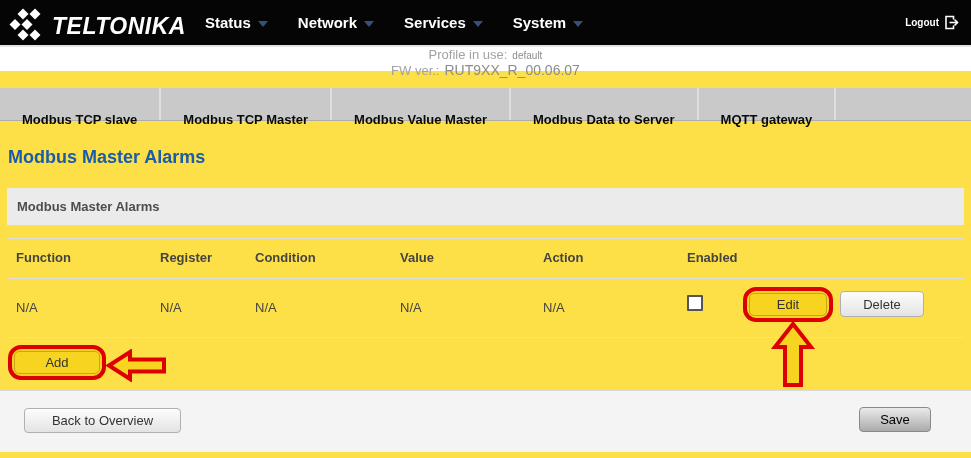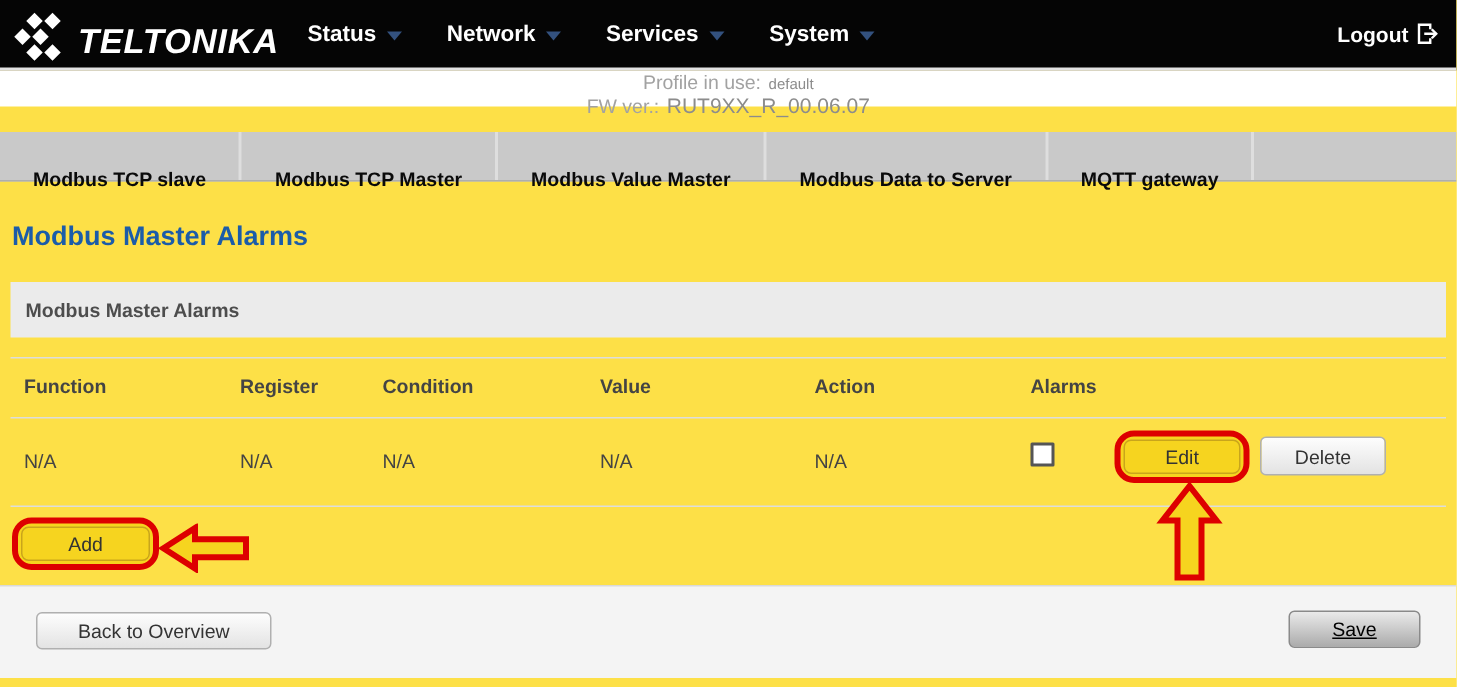--- a/index.html
+++ b/index.html
@@ -14,21 +14,21 @@
   .brand-text { color:#fff; font-size:23px; font-weight:bold; font-style:italic;
                 letter-spacing:.5px; margin-left:4px; }
   .nav-menu { position:absolute; left:205px; top:0; height:45px;
               display:flex; align-items:center; gap:30px; }
   .nav-item { display:flex; align-items:center; color:#fff; font-size:15px;
               font-weight:bold; cursor:pointer; }
   .caret { width:0; height:0; margin-left:7px; margin-top:3px;
            border-left:5px solid transparent; border-right:5px solid transparent;
            border-top:6px solid #33517e; }
   .logout { position:absolute; right:12px; top:0; height:45px; display:flex;
-            align-items:center; color:#fff; font-size:14px; font-weight:bold; cursor:pointer; }
+            align-items:center; color:#fff; font-size:10px; font-weight:bold; cursor:pointer; }
   .logout svg { margin-left:5px; }
 
   
   .statusbar { position:absolute; left:0; top:47px; width:971px; height:24px;
                background:#fff; display:flex; align-items:center;
                justify-content:space-between; padding:0 22px;flex-direction:column; }
   .profile-label, .fw-label { color:#a2a2a2; font-size:13px; }
   .profile-value { color:#8c8c8c; font-size:10px; margin-left:5px; }
   .fw-value { color:#8c8c8c; font-size:14px; margin-left:5px; }
   .statusbar .left, .statusbar .right { display:flex; align-items:baseline; }
@@ -65,23 +65,23 @@
   .edit-wrap { left:743px; top:287px; }
   .edit-btn { width:78px; height:23px; }
   .add-wrap { left:8px; top:345px; }
   .add-btn { width:86px; height:23px; }
 
   .std-btn { position:absolute; border:1px solid #b0b0b0; border-radius:4px;
              background:linear-gradient(#fdfdfd,#e3e3e3); font-size:13px; color:#333;
              cursor:pointer; font-family:"Liberation Sans", sans-serif; }
   .delete-btn { left:840px; top:291px; width:84px; height:26px; }
   .back-btn { left:24px; top:408px; width:157px; height:25px; }
-  .save-btn { left:859px; top:407px; width:88px; height:25px;
+  .save-btn { left:859px; top:407px; width:72px; height:25px;
               background:linear-gradient(#eaeaea,#ababab); border:1px solid #8a8a8a;
-              color:#000;text-decoration:underline; }
+              color:#000; }
 
   
   .footer { position:absolute; left:0; top:390px; width:971px; height:62px;
             background:#f4f4f4; border-top:1px solid #d9d9d9; }
 
   .annotation { position:absolute; pointer-events:none; }
 </style>
 </head>
 <body>
 
@@ -153,21 +153,21 @@
 
   <div class="hline" style="top:238px;"></div>
   <div class="hline" style="top:278px;"></div>
   <div class="hline" style="top:337px;"></div>
 
   <div class="th c0">Function</div>
   <div class="th c1">Register</div>
   <div class="th c2">Condition</div>
   <div class="th c3">Value</div>
   <div class="th c4">Action</div>
-  <div class="th c5">Alarms</div>
+  <div class="th c5">Enabled</div>
 
   <div class="td c0">N/A</div>
   <div class="td c1">N/A</div>
   <div class="td c2">N/A</div>
   <div class="td c3">N/A</div>
   <div class="td c4">N/A</div>
   <div class="checkbox"></div>
 
   <div class="hl-wrap edit-wrap">
     <button class="hl-btn edit-btn">Edit</button>

